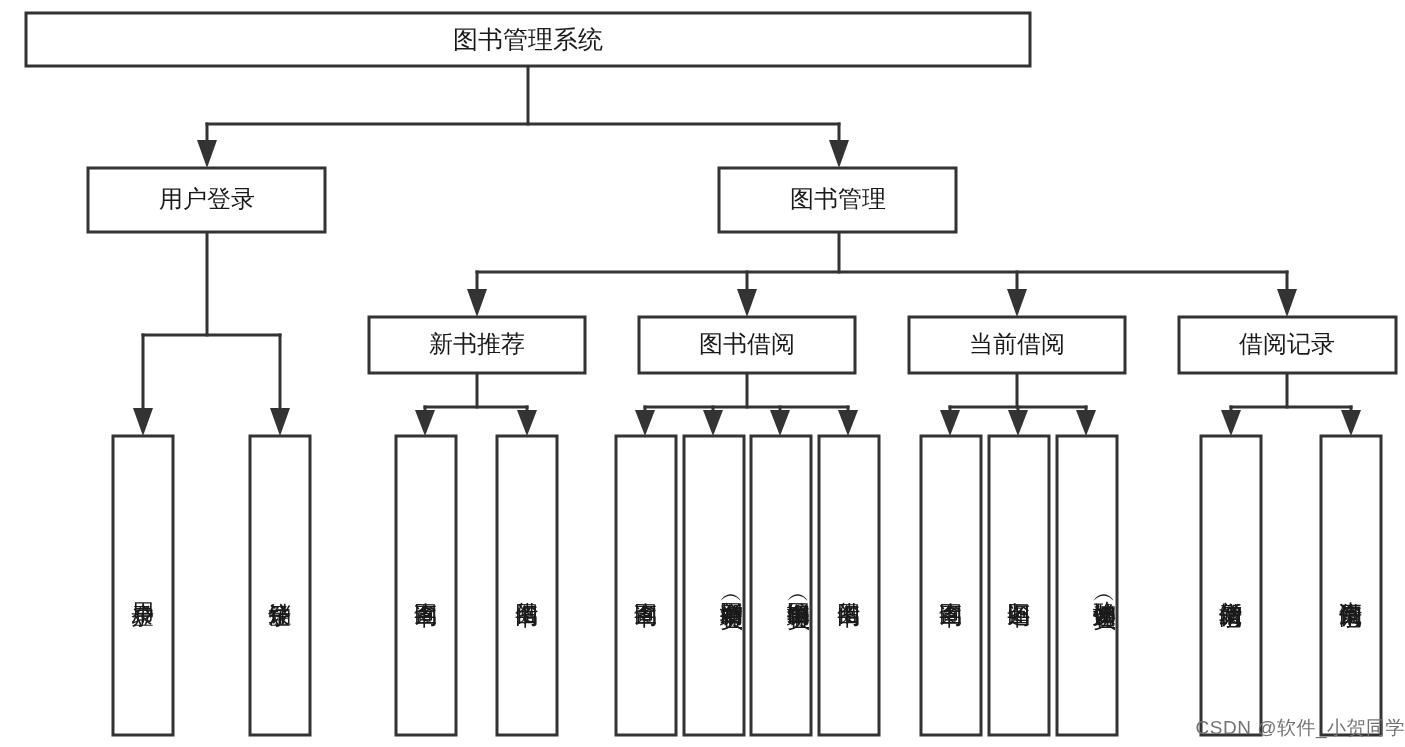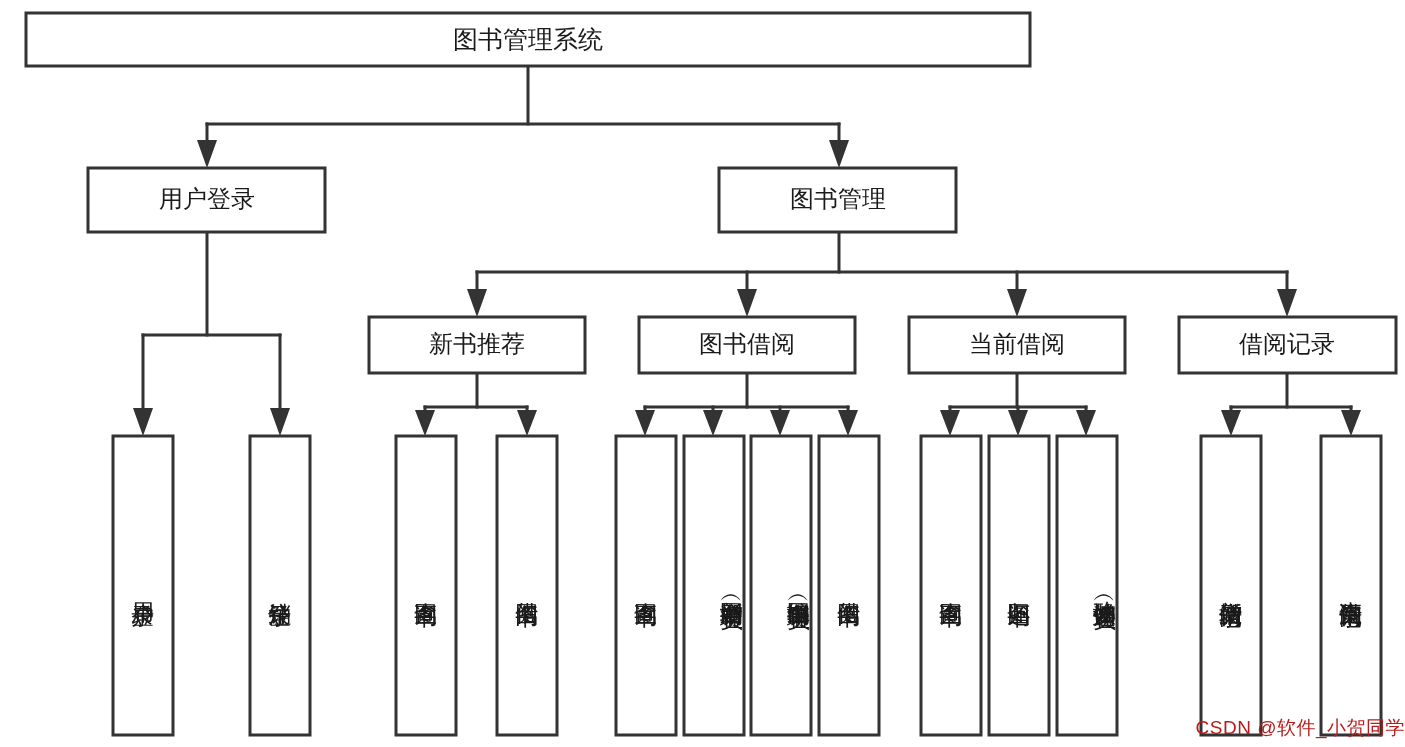--- a/index.html
+++ b/index.html
@@ -65,21 +65,21 @@
     white-space: nowrap;
     text-align: center;
     pointer-events: none;
   }
   .watermark {
     position: absolute;
     right: 8px;
     bottom: 6px;
     font-family: "Liberation Sans", "DejaVu Sans", sans-serif;
     font-size: 19px;
-    color: #b91c1c;
+    color: #737373;
     letter-spacing: 0.5px;
     white-space: nowrap;
   }
 </style>
 </head>
 <body>
 
 <div id="diagram-root">
 
   <svg class="diagram-canvas" viewBox="0 0 1405 747" xmlns="http://www.w3.org/2000/svg">

